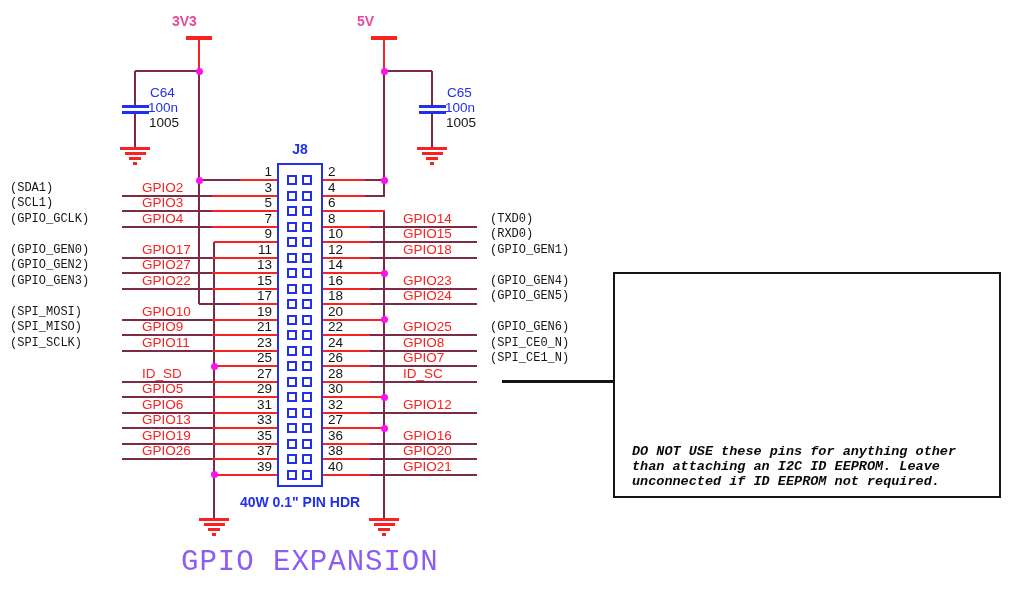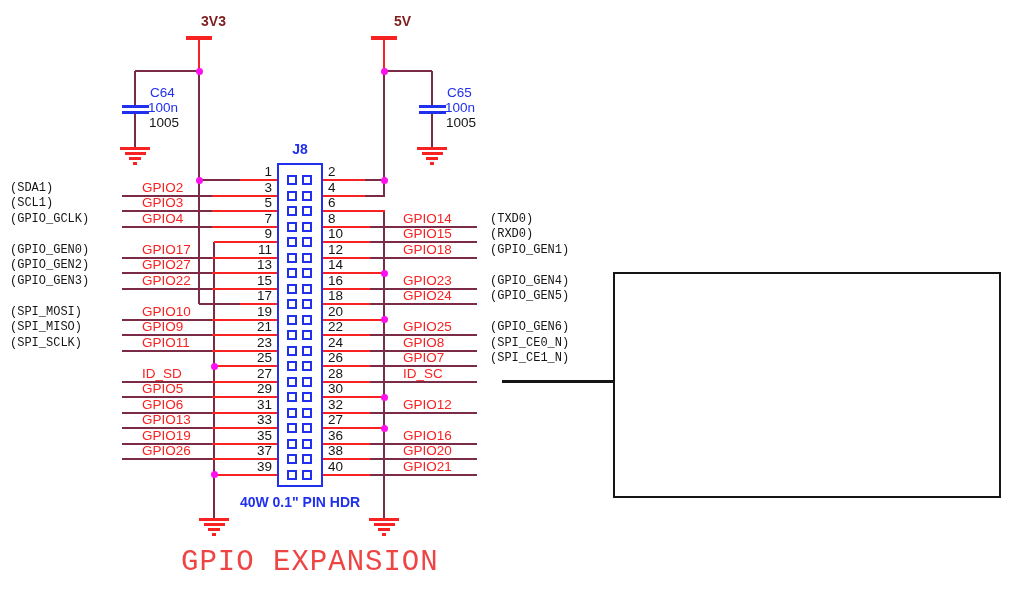--- a/index.html
+++ b/index.html
@@ -1,26 +1,26 @@
 <!DOCTYPE html>
 <html><head>
 <meta charset="utf-8">
 <style>
   html,body{margin:0;padding:0;background:#fff;}
   #stage{position:relative;width:1024px;height:609px;background:#ffffff;overflow:hidden;
          font-family:"Liberation Sans",sans-serif;}
   .abs{position:absolute;}
   .t{position:absolute;white-space:nowrap;}
-  .pwr-lbl{font:bold 14px "Liberation Sans",sans-serif;color:#7f1d1d;text-align:right;width:54px;}
+  .pwr-lbl{font:bold 14px "Liberation Sans",sans-serif;color:#ec4899;text-align:left;width:54px;}
   .cap-txt{font:500 13.5px "Liberation Sans",sans-serif;}
   .blue-txt{color:#2030ee;}
   .blk-txt{color:#151515;}
   .j8-lbl{left:277px;top:141px;width:46px;text-align:center;font:bold 14px "Liberation Sans",sans-serif;color:#2030ee;}
   .hdr-lbl{left:210px;top:494px;width:180px;text-align:center;font:600 14px "Liberation Sans",sans-serif;color:#2030ee;}
-  .big-title{left:181px;top:546px;font:29px "Liberation Mono",monospace;letter-spacing:1px;color:#ef4444;}
+  .big-title{left:181px;top:546px;font:29px "Liberation Mono",monospace;letter-spacing:1px;color:#8b5cf6;}
   .note-box{left:613px;top:272px;width:388px;height:226px;border:2px solid #151515;background:#fff;box-sizing:border-box;}
   .note-title{left:24px;top:9px;font:bold 17px "Liberation Mono",monospace;letter-spacing:1.5px;color:#0a0a0a;}
   .note-p{font:13px/14.5px "Liberation Mono",monospace;color:#151515;white-space:pre;}
   .note-p1{left:17px;top:45px;}
   .note-p2{left:17px;top:78px;}
   .note-p3{left:17px;top:170px;font:bold italic 13.5px/15px "Liberation Mono",monospace;white-space:pre;color:#0a0a0a;}
   .callout{left:502px;top:380px;width:111px;height:3px;background:#151515;}
 </style>
 </head>
 <body>
@@ -37,20 +37,23 @@
   <div class="t cap-txt blue-txt" style="left:447px;top:85px;">C65</div>
   <div class="t cap-txt blue-txt" style="left:445px;top:100px;">100n</div>
   <div class="t cap-txt blk-txt" style="left:446px;top:115px;">1005</div>
 
   <div class="abs j8-lbl">J8</div>
   <div class="abs hdr-lbl">40W 0.1" PIN HDR</div>
 
   <div class="abs callout"></div>
 
   <div class="abs note-box">
+    <div class="abs note-p3">DO NOT USE these pins for anything other
+than attaching an I2C ID EEPROM. Leave
+unconnected if ID EEPROM not required.</div>
   </div>
 
   <div class="t big-title">GPIO EXPANSION</div>
 <div class="abs" style="left: 277px; top: 163px; width: 46px; height: 324px; border: 2px solid rgb(32, 48, 238); box-sizing: border-box; background: rgb(255, 255, 255); white-space: nowrap;"></div>
     <div class="abs" style="left: 287px; top: 175px; width: 10px; height: 10px; border: 2px solid rgb(32, 48, 238); box-sizing: border-box; white-space: nowrap;"></div>
     <div class="abs" style="left: 302px; top: 175px; width: 10px; height: 10px; border: 2px solid rgb(32, 48, 238); box-sizing: border-box; white-space: nowrap;"></div>
     <div class="abs" style="left: 287px; top: 190.5px; width: 10px; height: 10px; border: 2px solid rgb(32, 48, 238); box-sizing: border-box; white-space: nowrap;"></div>
     <div class="abs" style="left: 302px; top: 190.5px; width: 10px; height: 10px; border: 2px solid rgb(32, 48, 238); box-sizing: border-box; white-space: nowrap;"></div>
     <div class="abs" style="left: 287px; top: 206px; width: 10px; height: 10px; border: 2px solid rgb(32, 48, 238); box-sizing: border-box; white-space: nowrap;"></div>
     <div class="abs" style="left: 302px; top: 206px; width: 10px; height: 10px; border: 2px solid rgb(32, 48, 238); box-sizing: border-box; white-space: nowrap;"></div>

